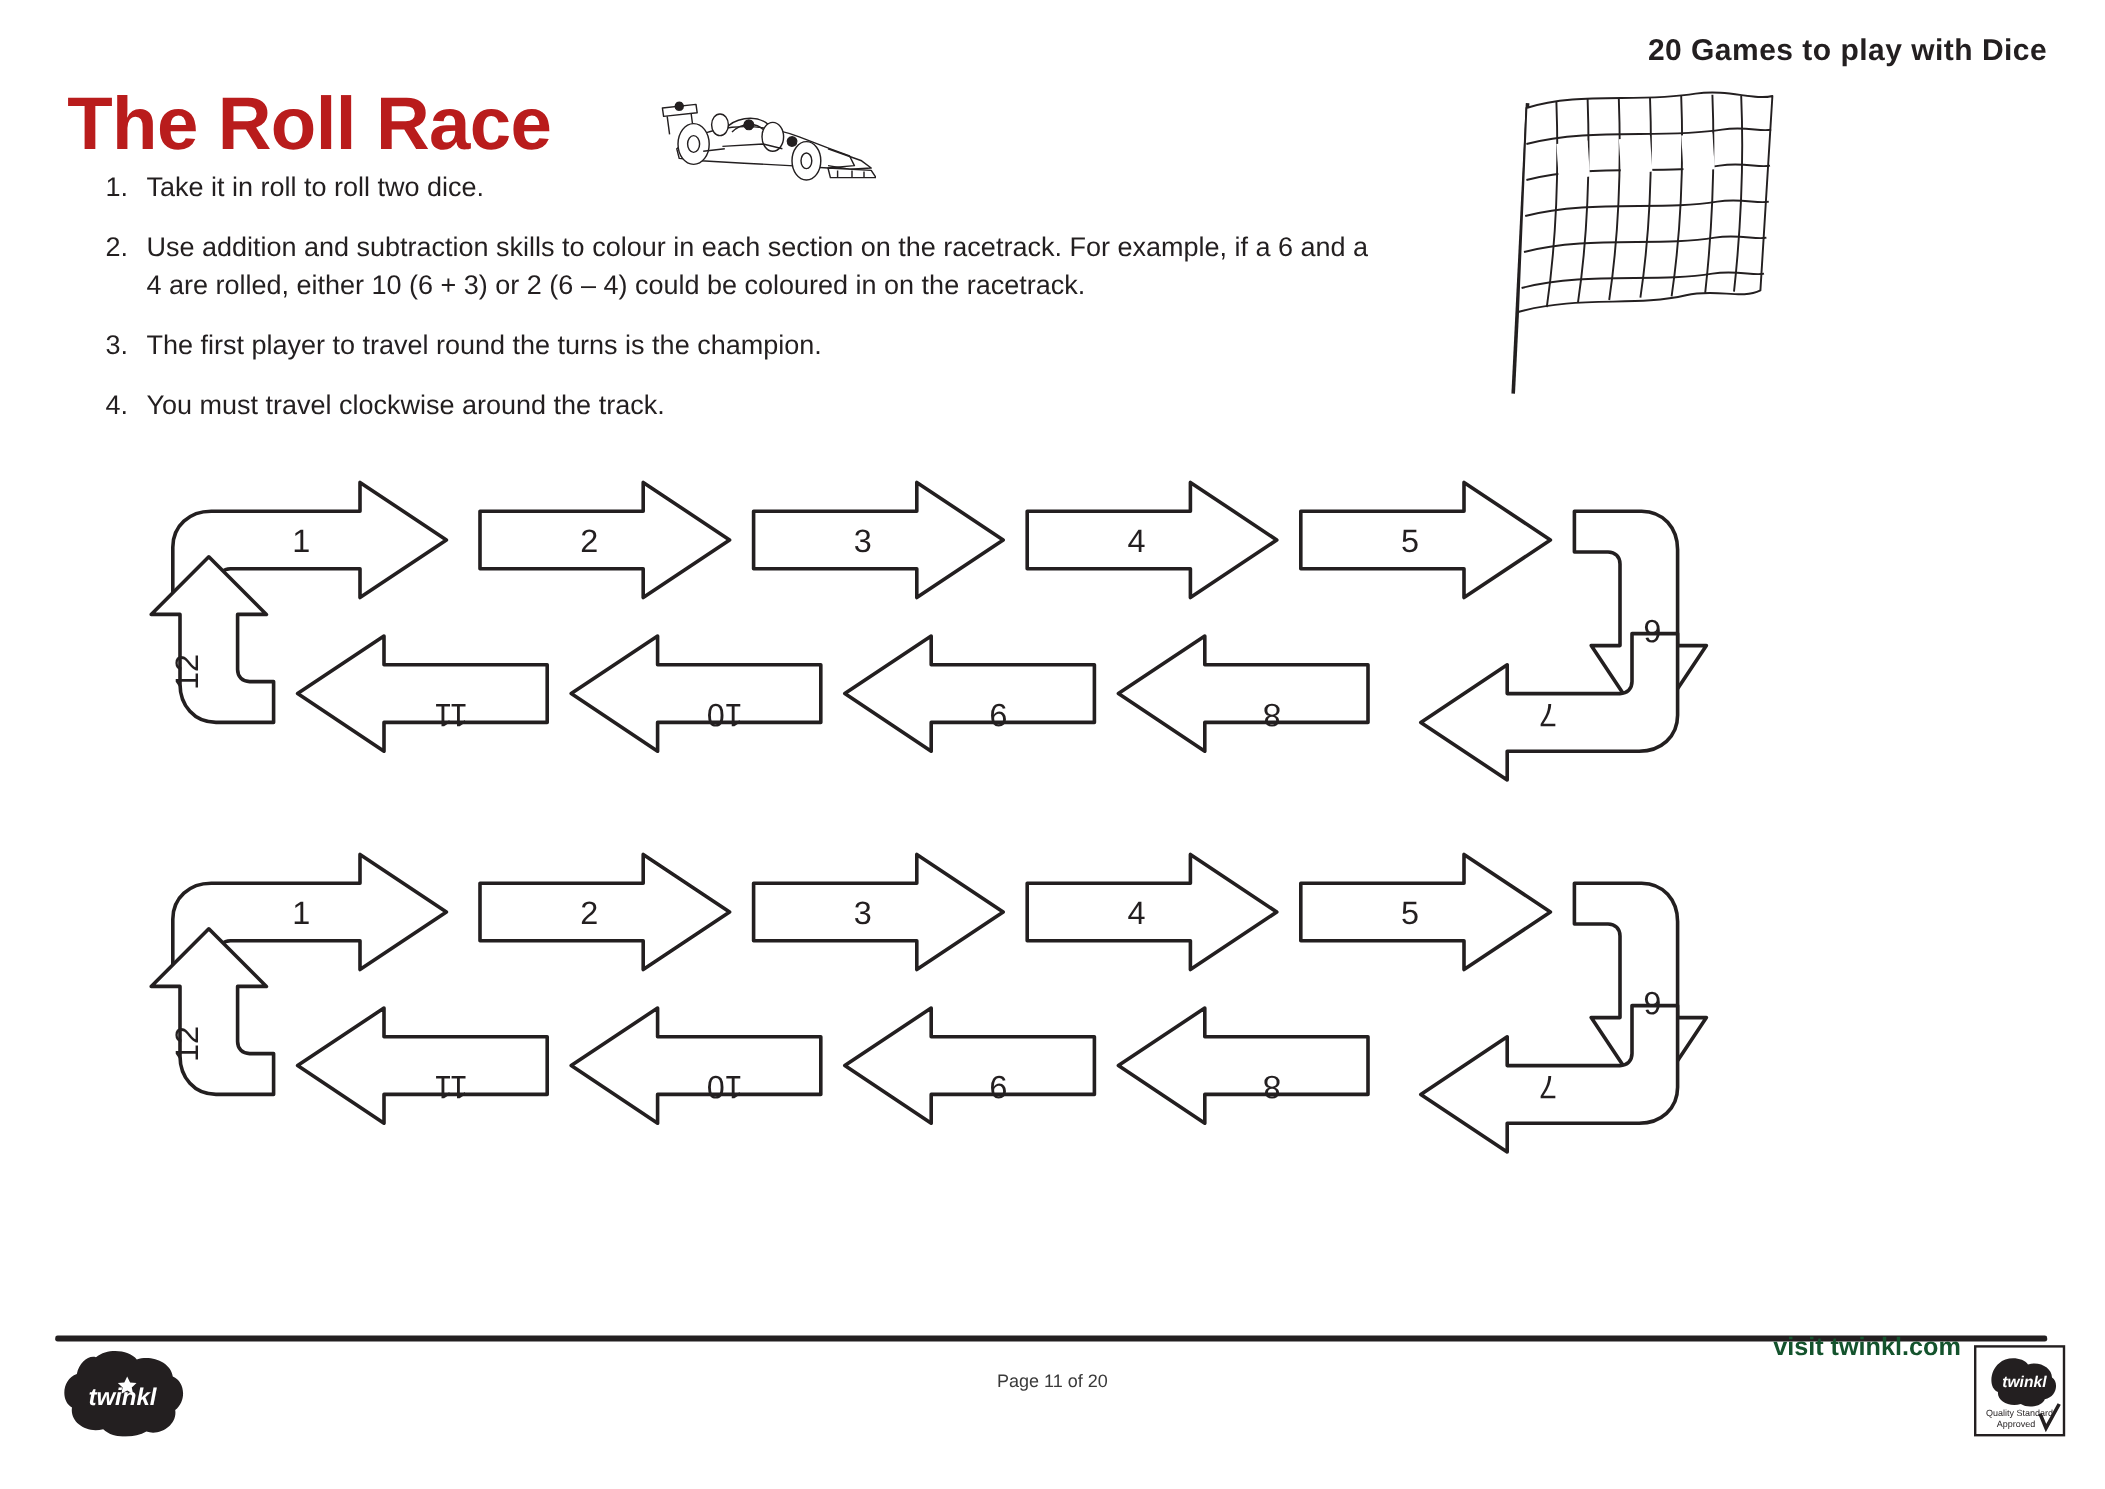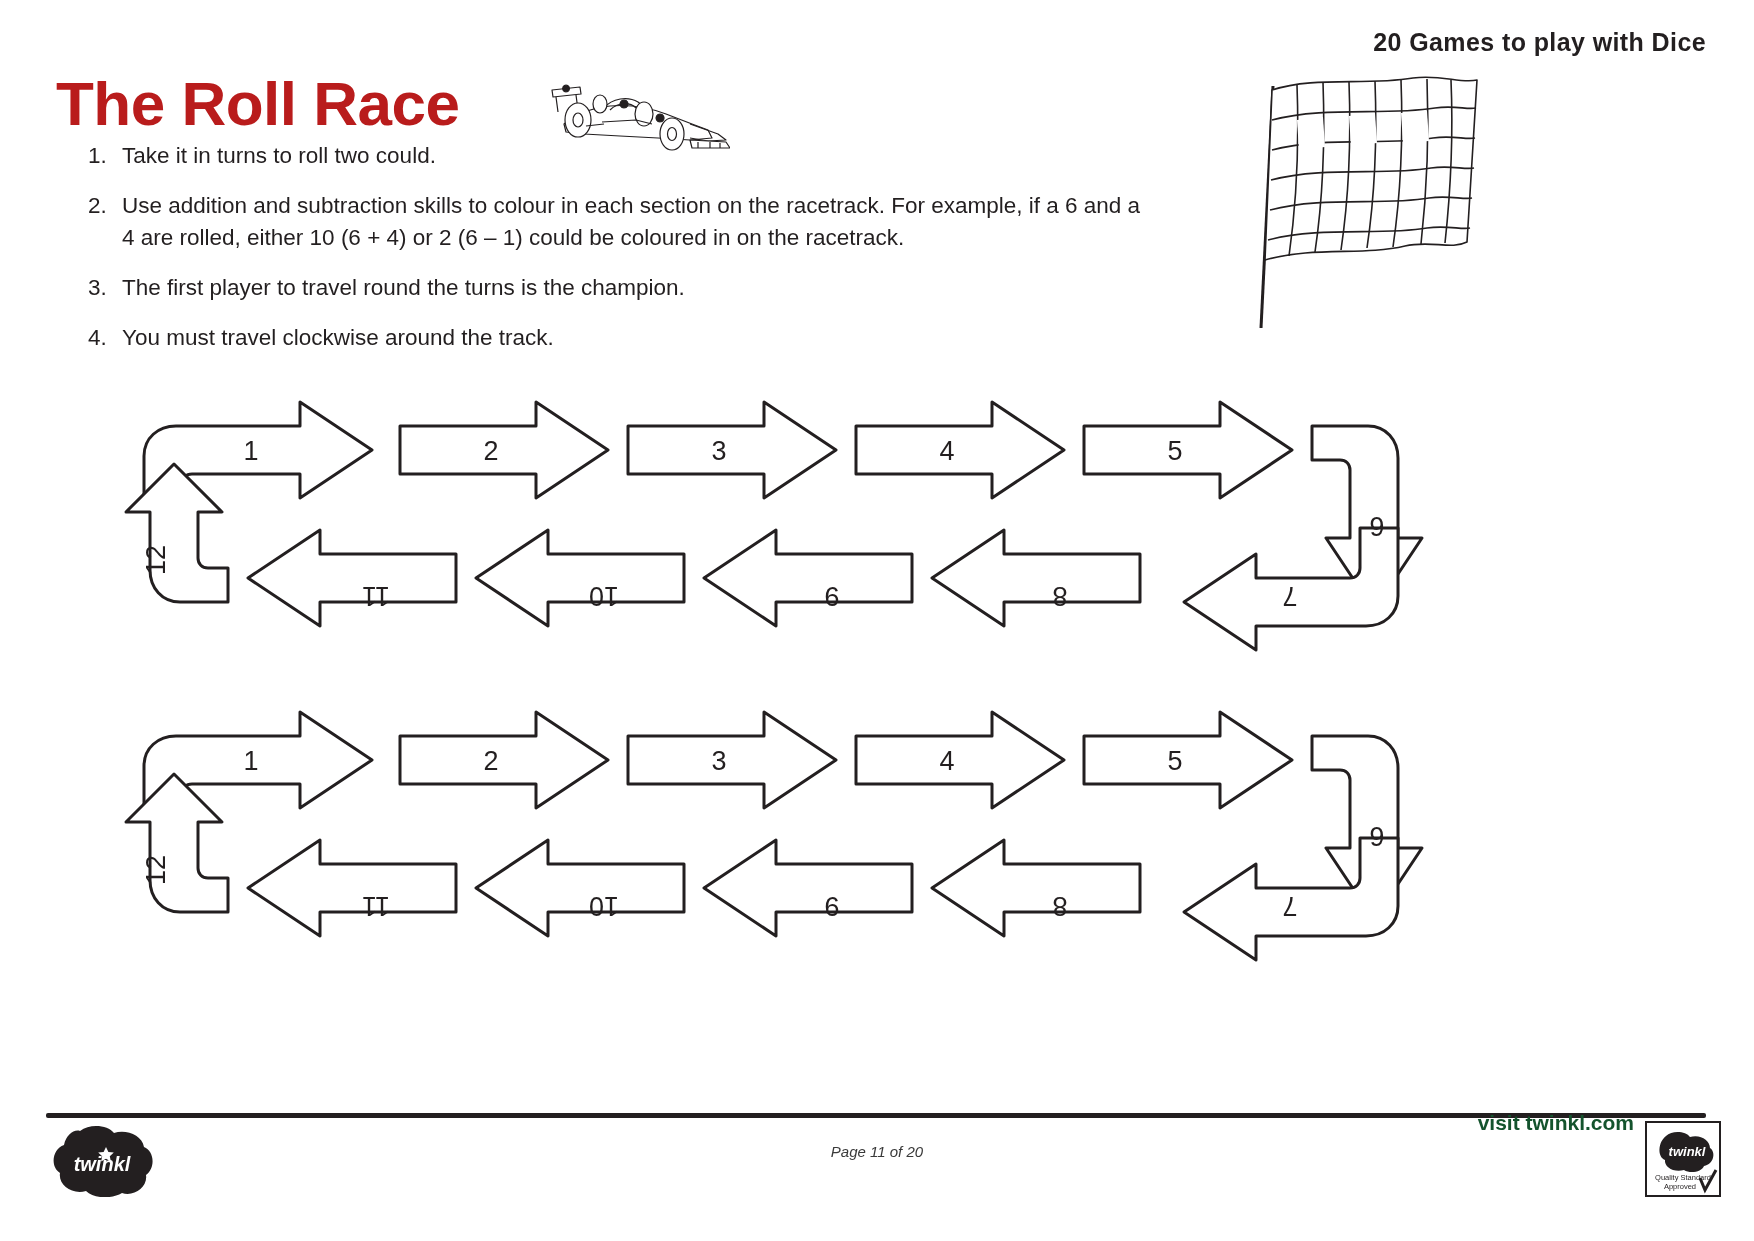--- a/index.html
+++ b/index.html
@@ -49,21 +49,21 @@
   .loop2{top:310px;}
 
   
   .foot-rule{
     position:absolute;left:46px;top:1113px;width:1660px;height:5px;
     background:#231f20;border-radius:2px;
   }
   .logo{position:absolute;left:50px;top:1125px;width:105px;height:72px;}
   .page-num{
     position:absolute;left:0;right:0;top:1143px;text-align:center;
-    font-size:15px;color:#3a3a3a;font-style:italic;
+    font-size:15px;color:#3a3a3a;
   }
   .visit{
     position:absolute;right:120px;top:1111px;
     font-size:21px;font-weight:bold;color:#14532d;white-space:nowrap;
   }
   .badge{position:absolute;right:32px;top:1120px;width:78px;height:78px;}
 </style>
 </head>
 <body>
 
@@ -137,25 +137,25 @@
         <path d="M52 50 L78 47 L80 77 L54 80 Z"></path>
         <path d="M104 46 L130 43 L132 73 L106 76 Z"></path>
         <path d="M156 43 L182 41 L184 71 L158 73 Z"></path>
       </g>
     </g>
   </svg>
 
   <div class="instructions">
     <div class="inst">
       <span class="num">1.</span>
-      <span class="txt">Take it in turns to roll two could.</span>
+      <span class="txt">Take it in roll to roll two dice.</span>
     </div>
     <div class="inst">
       <span class="num">2.</span>
-      <span class="txt">Use addition and subtraction skills to colour in each section on the racetrack. For example, if a 6 and a 4 are rolled, either 10 (6 + 4) or 2 (6 – 1) could be coloured in on the racetrack.</span>
+      <span class="txt">Use addition and subtraction skills to colour in each section on the racetrack. For example, if a 6 and a 4 are rolled, either 10 (6 + 3) or 2 (6 – 4) could be coloured in on the racetrack.</span>
     </div>
     <div class="inst">
       <span class="num">3.</span>
       <span class="txt">The first player to travel round the turns is the champion.</span>
     </div>
     <div class="inst">
       <span class="num">4.</span>
       <span class="txt">You must travel clockwise around the track.</span>
     </div>
   </div>

